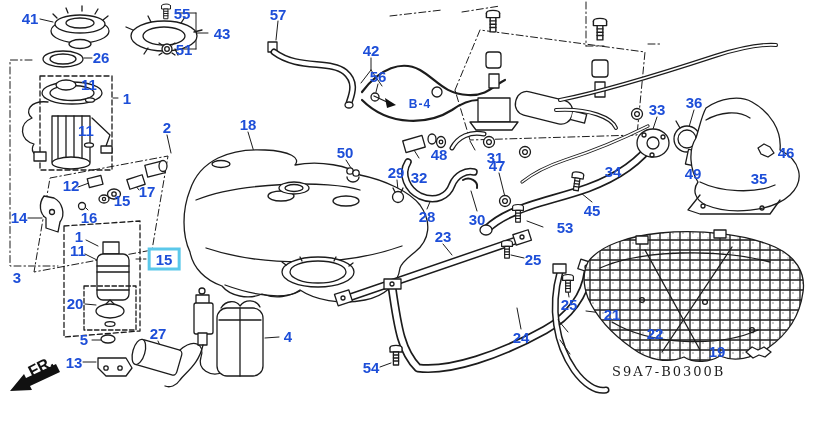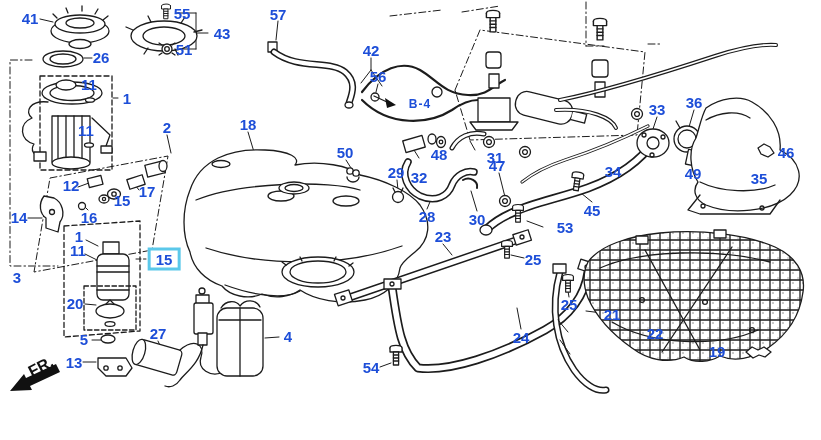--- a/index.html
+++ b/index.html
@@ -338,14 +338,15 @@
       <span class="part-label" style="left: 657px; top: 109px;">33</span>
       <span class="part-label" style="left: 694px; top: 102px;">36</span>
       <span class="part-label" style="left: 693px; top: 173px;">49</span>
       <span class="part-label" style="left: 759px; top: 178px;">35</span>
       <span class="part-label" style="left: 786px; top: 152px;">46</span>
       <span class="part-label" style="left: 612px; top: 314px;">21</span>
       <span class="part-label" style="left: 655px; top: 333px;">22</span>
       <span class="part-label" style="left: 717px; top: 351px;">19</span>
     </div>
 <div id="fr-label">FR.</div>
+<div id="diagram-code">S9A7-B0300B</div>
 
 </div>
 
 </body></html>

